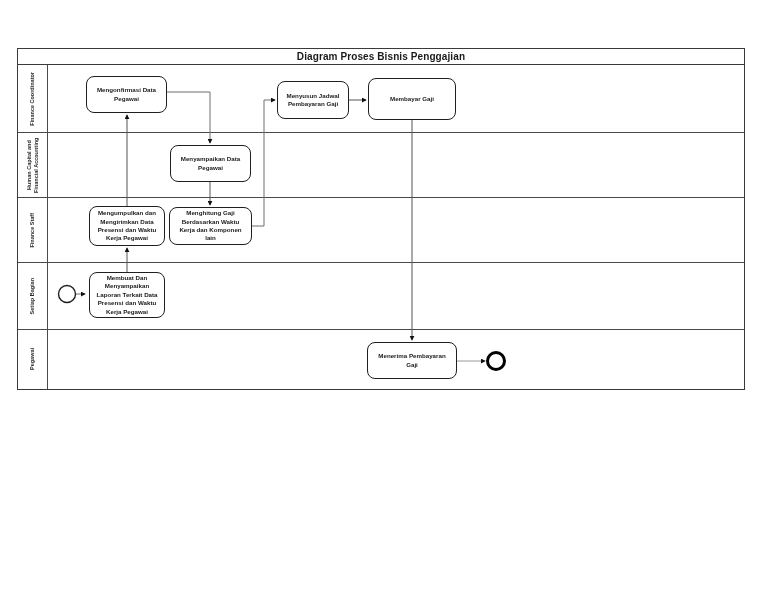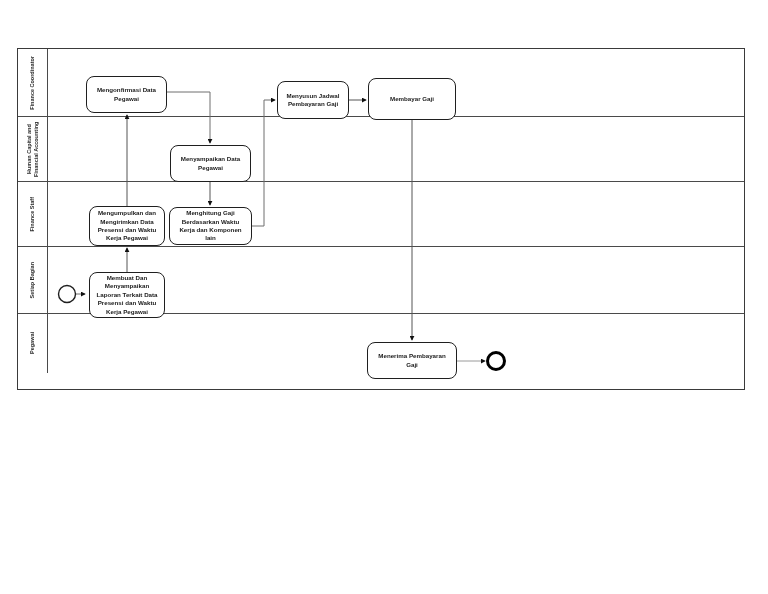--- a/index.html
+++ b/index.html
@@ -88,20 +88,23 @@
     height: 339px;
     overflow: visible;
   }
 </style>
 </head>
 <body>
 
 <div class="page">
   <div class="frame">
 
+    <div class="title-bar">
+      <span>Diagram Proses Bisnis Penggajian</span>
+    </div>
 
     <div>
       <div class="lane" style="height:67px">
         <div class="lane-label-cell">
           <span class="vtext">Finance Coordinator</span>
         </div>
         <div class="lane-content"></div>
       </div>
       <div class="lane" style="height:65px">
         <div class="lane-label-cell">

